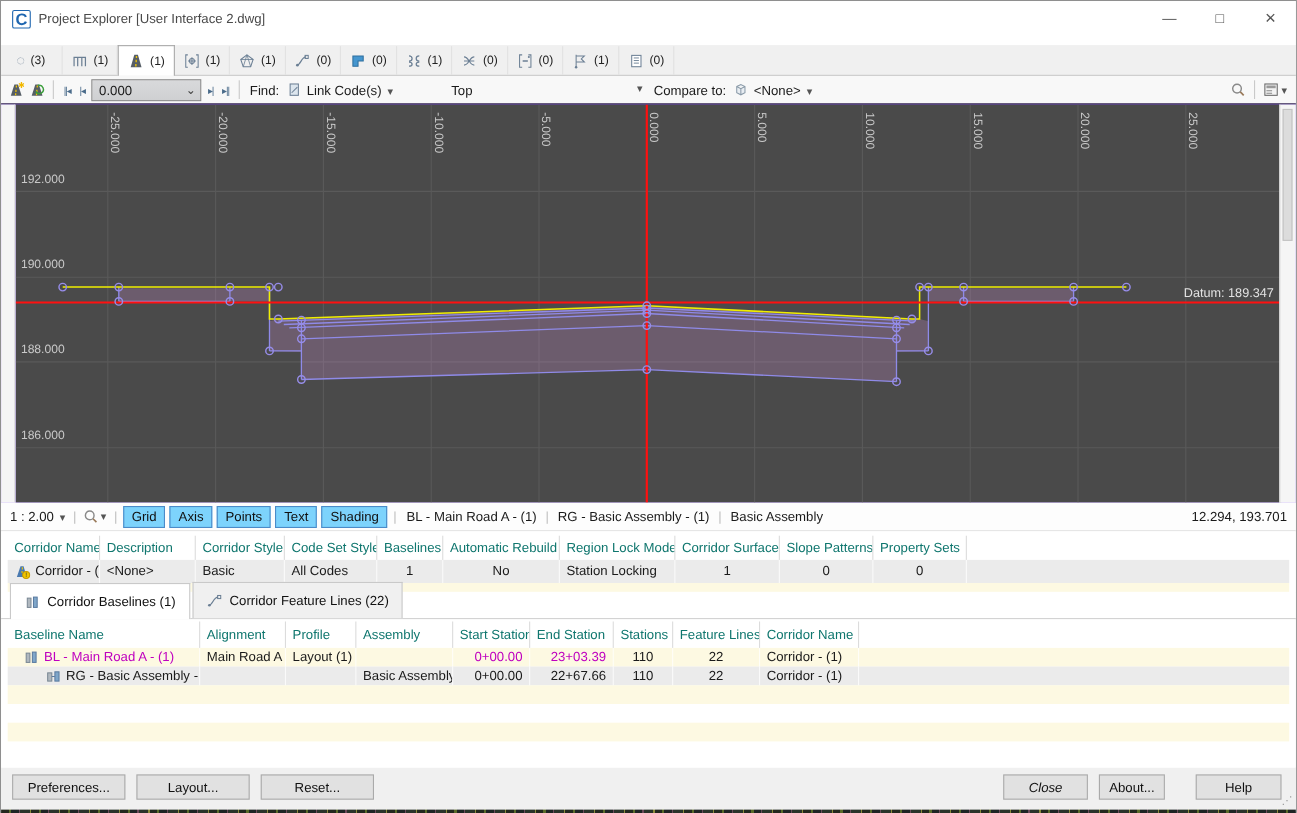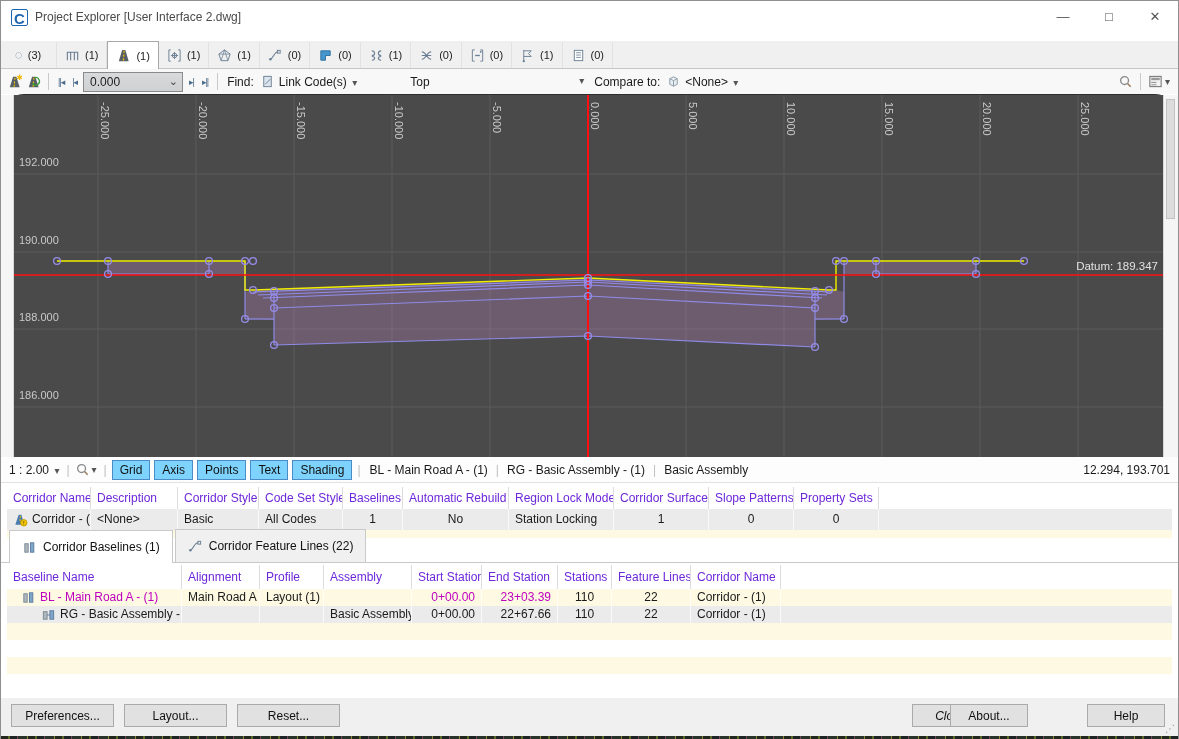--- a/index.html
+++ b/index.html
@@ -35,39 +35,39 @@
     background:linear-gradient(#d8d9db,#cfd0d2); padding:2px 18px 0 6px; }
   .combo .chev { position:absolute; right:4px; top:2px; color:#444; font-size:11px; }
   .flat-combo { position:relative; width:186px; height:20px; padding:3px 18px 0 8px;margin-left:39px; }
   .flat-combo .chev { position:absolute; right:4px; top:3px; color:#555; font-size:10px; }
   .dd-arrow { color:#555; font-size:10px; padding:0 2px; }
   .tb-label { color:#1a1a1a; padding:0 2px; }
   .toolbar .spacer { flex:1; }
 
   
   .canvas { position:absolute; left:0; top:93px; width:100%; height:363px; background:#8b5cf6;
-    border-top:1px solid #2e2e2e;border-radius:23px; }
+    border-top:1px solid #2e2e2e; }
   .canvas svg { position:absolute; left:13px; top:0; }
   .edge-strip { position:absolute; top:0; height:100%; background:#f5f5f5; }
   .edge-strip.left { left:0; width:13px; border-right:1px solid #d8d8d8; }
   .edge-strip.right { right:0; width:15px; border-left:1px solid #d8d8d8; }
   .scroll-thumb { position:absolute; right:3px; top:4px; width:9px; height:120px; background:#dcdcdc; border:1px solid #c2c2c2; }
 
   
   .statusbar { position:absolute; left:0; top:456px; width:100%; height:26px; background:#fdfdfd;
     border-bottom:1px solid #e0e0e0; display:flex; align-items:center; gap:5px; padding:0 8px; }
   .toggle { border:1px solid #4b8bc8; background:#7dd3fc; height:20px; padding:2px 7px 0 7px; color:#111; }
   .crumb { padding:0 4px; }
   .csep { color:#c0c0c0; }
   .statusbar .spacer { flex:1; }
 
   
   .corridor { position:absolute; left:0; top:482px; width:100%; height:56px; background:#fff; padding:4px 6px 0 6px; }
   .grid-row { display:grid; align-items:center; }
-  .hdr-cell { padding:0 6px; border-right:1px solid #dcdcdc; height:22px; line-height:22px; color:#6d28d9;
+  .hdr-cell { padding:0 6px; border-right:1px solid #dcdcdc; height:22px; line-height:22px; color:#0f766e;
     white-space:nowrap; overflow:hidden; }
   .cell { padding:0 6px; height:21px; line-height:21px; border-right:1px solid rgba(255,255,255,.75);
     white-space:nowrap; overflow:hidden; display:flex; align-items:center; gap:4px; }
   .c-center { justify-content:center; }
   .c-right { justify-content:flex-end; }
   .row-gray { background:#ebebeb; }
   .row-yellow { background:#fdf9e2; }
   .strip-yellow { height:8px; background:#fdf9e2; margin-top:0; }
 
   
@@ -525,19 +525,19 @@
         <div class="empty-row "></div>
       </div>
   </div>
 
   <div class="footer">
     <div id="footer-btns">
         <div class="btn" style="left: 10px; width: 103px;">Preferences...</div>
         <div class="btn" style="left: 123px; width: 103px;">Layout...</div>
         <div class="btn" style="left: 236px; width: 103px;">Reset...</div>
         <div class="btn" style="left: 911px; width: 77px; font-style: italic;">Close</div>
-        <div class="btn" style="left: 949px; width: 78px;">About...</div>
+        <div class="btn" style="left: 998px; width: 60px;">About...</div>
         <div class="btn" style="left: 1086px; width: 78px;">Help</div>
       </div>
     <div class="grip">⋰</div>
   </div>
   <div class="artifact"></div>
 </div>
 
 </body></html>

